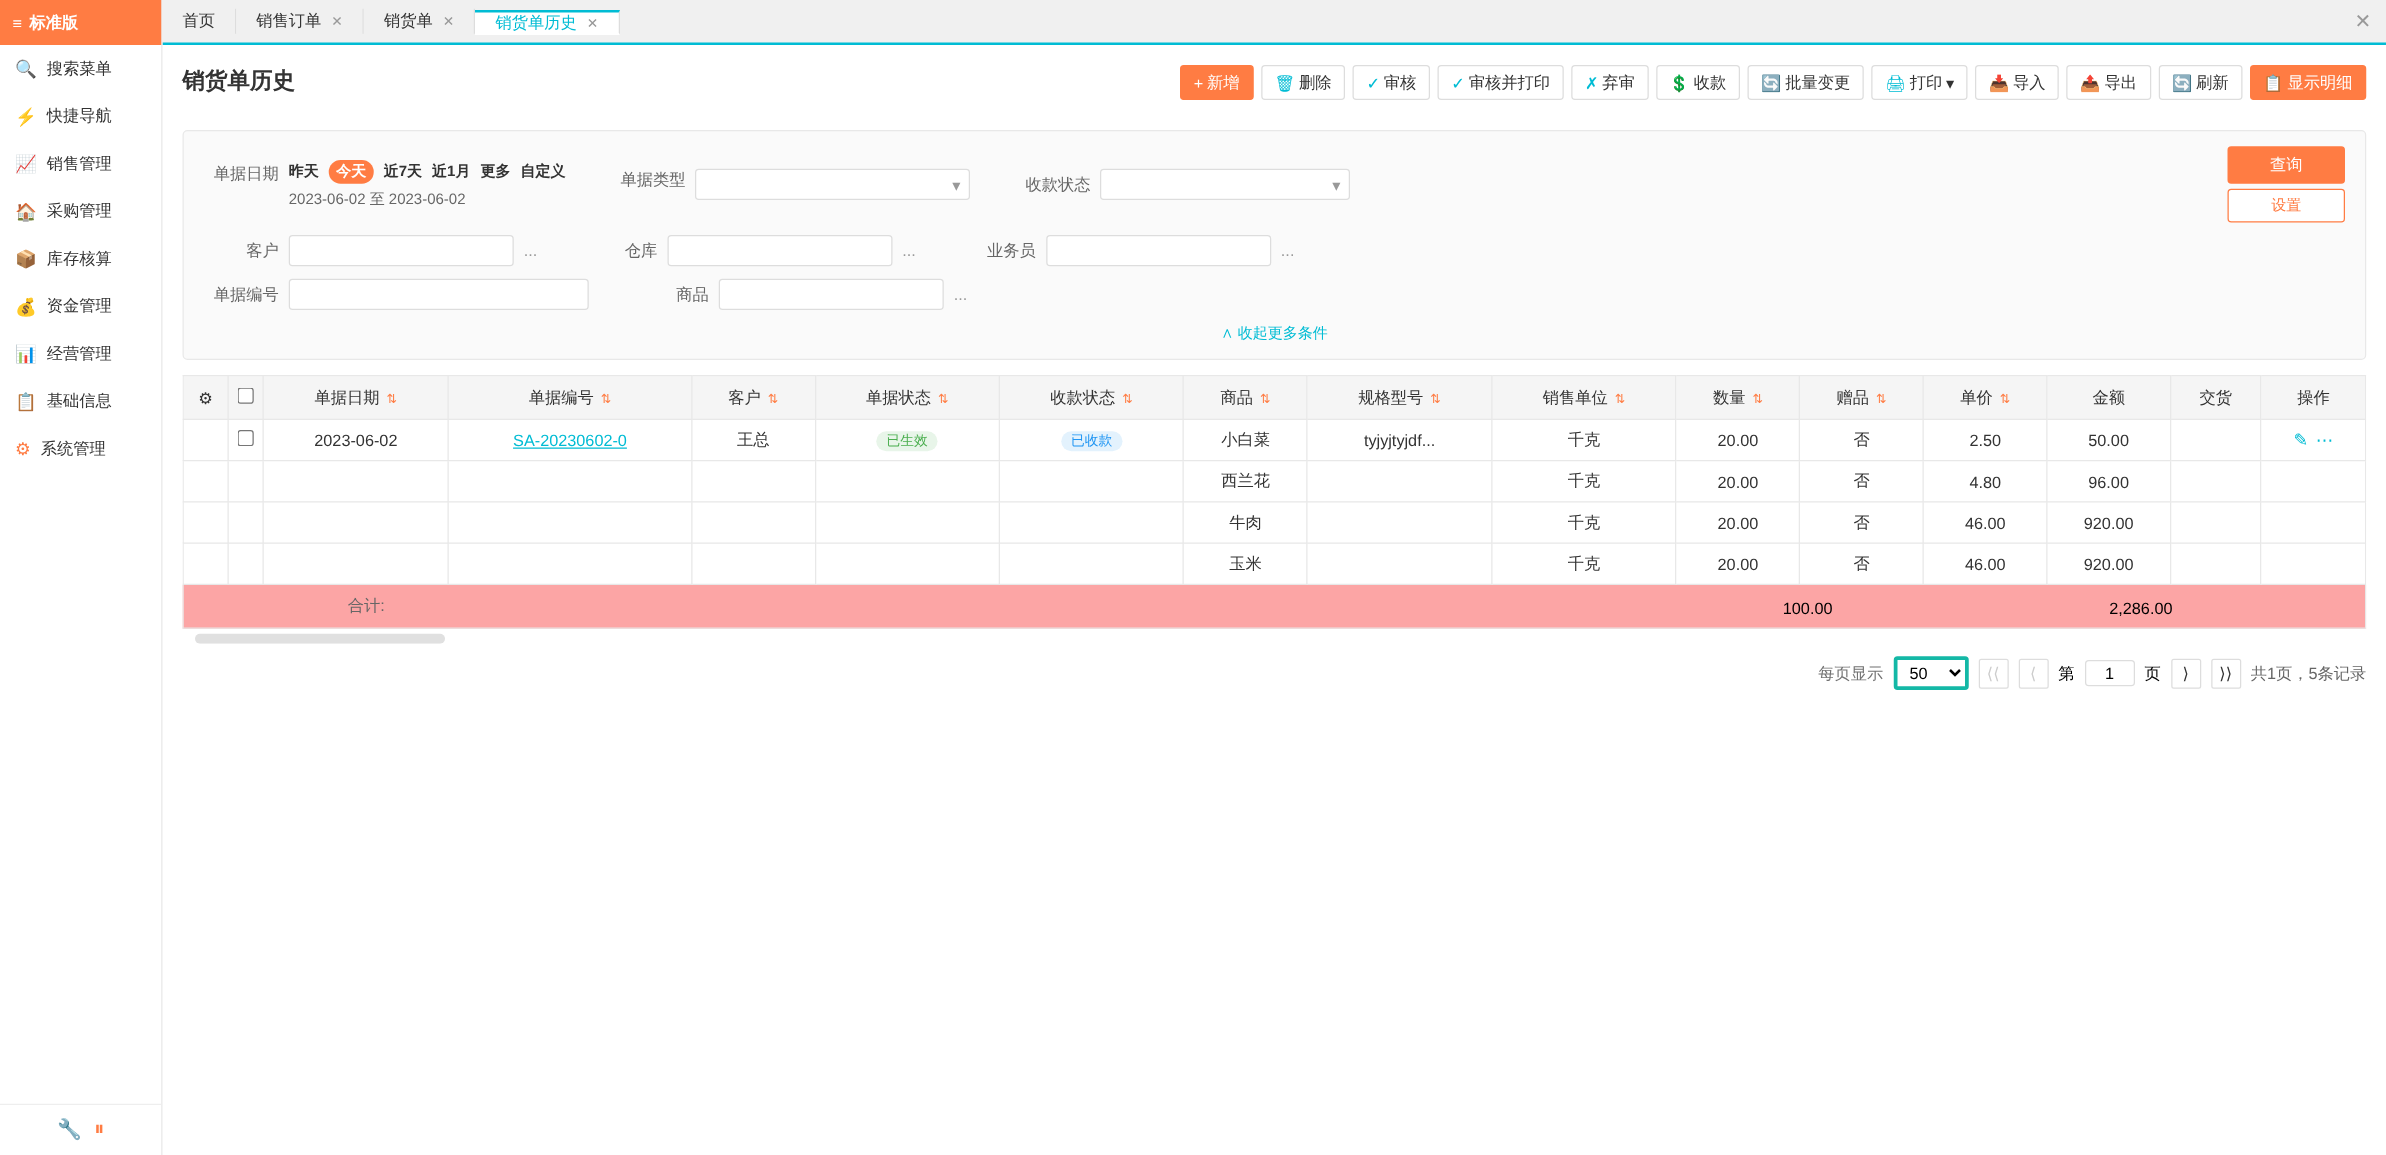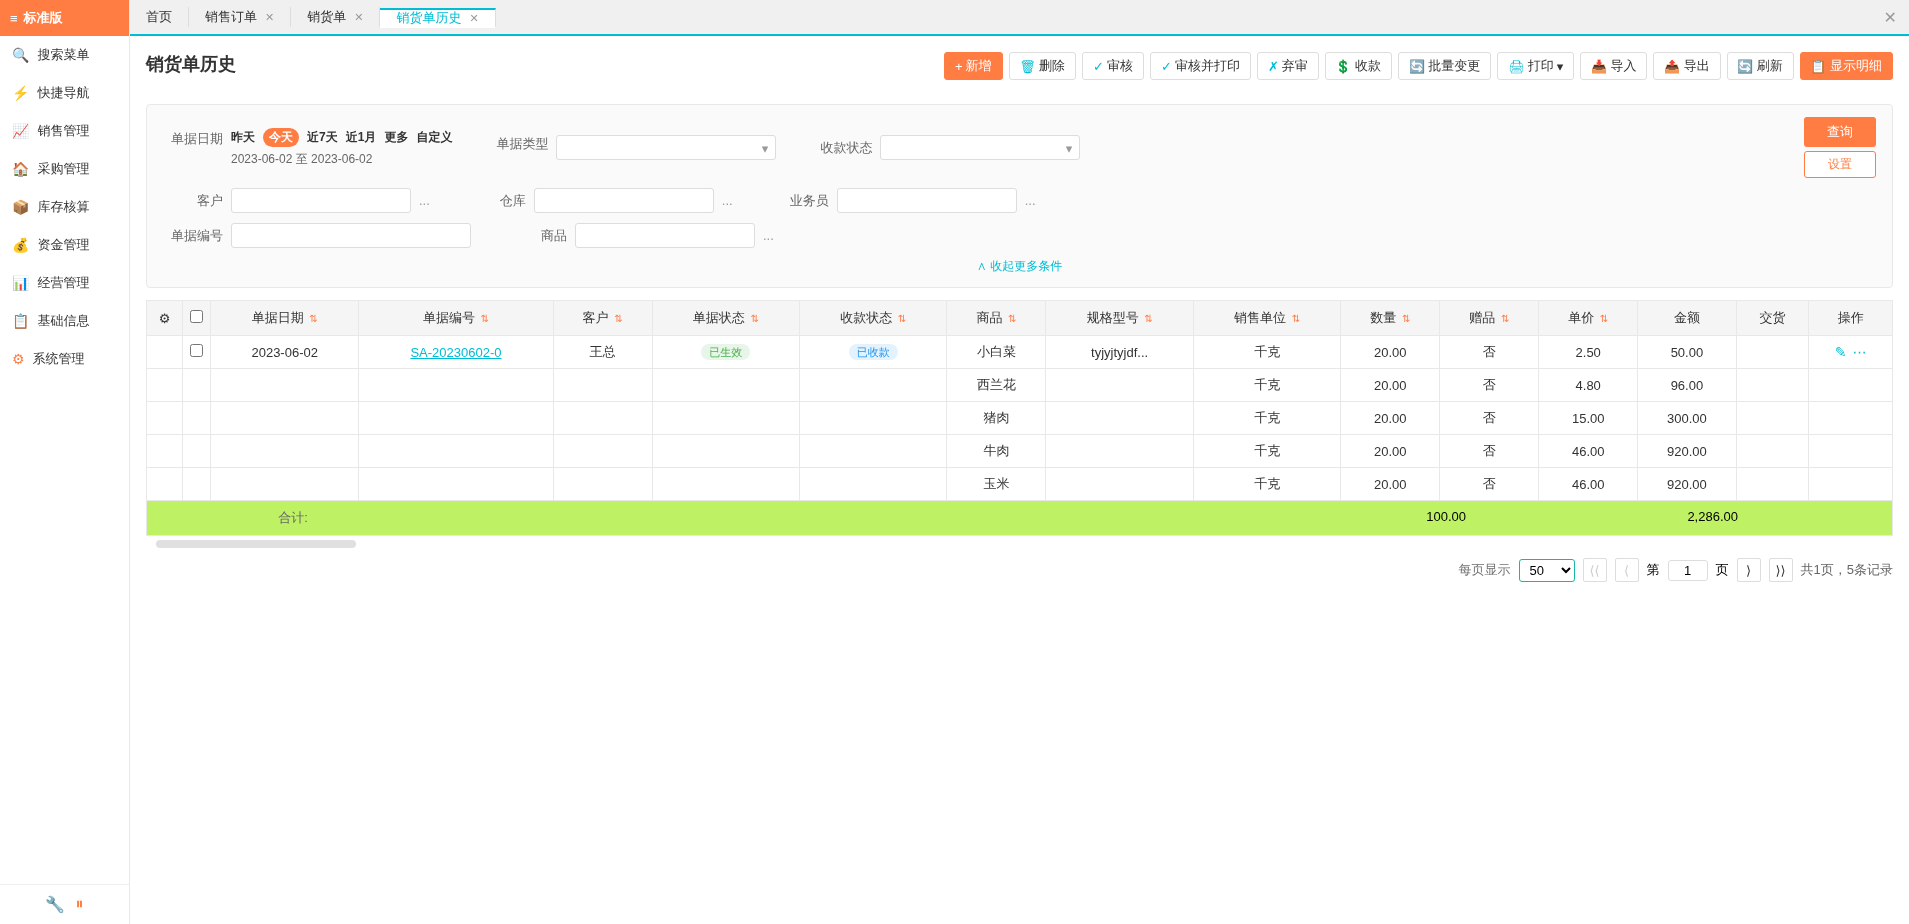--- a/index.html
+++ b/index.html
@@ -223,21 +223,21 @@
       cursor: pointer;
       font-size: 12px;
       display: flex;
       align-items: center;
       gap: 3px;
     }
     .query-btn {
       background: #ff7c43;
       color: #fff;
       border: none;
-      padding: 6px 23px;
+      padding: 6px 34px;
       border-radius: 3px;
       cursor: pointer;
       font-size: 13px;
     }
     .settings-btn {
       background: #fff;
       color: #ff7c43;
       border: 1px solid #ff7c43;
       padding: 4px 20px;
       border-radius: 3px;
@@ -277,44 +277,44 @@
     .status-paid {
       background: #e3f2fd;
       color: #2196f3;
     }
     .link-text { color: #00bcd4; cursor: pointer; text-decoration: underline; }
     .action-icons { display: flex; gap: 6px; justify-content: center; }
     .action-icon { color: #00bcd4; cursor: pointer; font-size: 14px; }
 
     
     .table-footer {
-      background: #bef264;
+      background: #fca5a5;
       border: 1px solid #e8e8e8;
       border-top: none;
       padding: 8px 6px;
       display: flex;
-      align-items: flex-start;
+      align-items: flex-end;
       font-size: 12px;
     }
     .footer-label { color: #666; width: 80px; text-align: center; }
     .footer-qty { flex: 0 0 200px; text-align: right; padding-right: 8px; }
     .footer-amount { flex: 0 0 180px; text-align: right; padding-right: 8px; }
 
     
     .pagination {
       display: flex;
       align-items: center;
       justify-content: flex-end;
       gap: 8px;
       padding: 10px 0;
       font-size: 12px;
     }
     .page-size-label { color: #737373; }
     .page-size-select {
-      border: 1px solid #14b8a6;
+      border: 3px solid #14b8a6;
       padding: 2px 6px;
       border-radius: 3px;
       background: #fff;
     }
     .page-btn {
       border: 1px solid #ddd;
       background: #fff;
       width: 24px;
       height: 24px;
       display: flex;
@@ -666,38 +666,20 @@
       <td></td>
     </tr>
             <tr>
       <td></td>
       <td></td>
       <td></td>
       <td></td>
       <td></td>
       <td></td>
       <td></td>
-      <td>猪肉</td>
-      <td></td>
-      <td>千克</td>
-      <td>20.00</td>
-      <td>否</td>
-      <td>15.00</td>
-      <td>300.00</td>
-      <td></td>
-      <td></td>
-    </tr>
-            <tr>
-      <td></td>
-      <td></td>
-      <td></td>
-      <td></td>
-      <td></td>
-      <td></td>
-      <td></td>
       <td>牛肉</td>
       <td></td>
       <td>千克</td>
       <td>20.00</td>
       <td>否</td>
       <td>46.00</td>
       <td>920.00</td>
       <td></td>
       <td></td>
     </tr>

